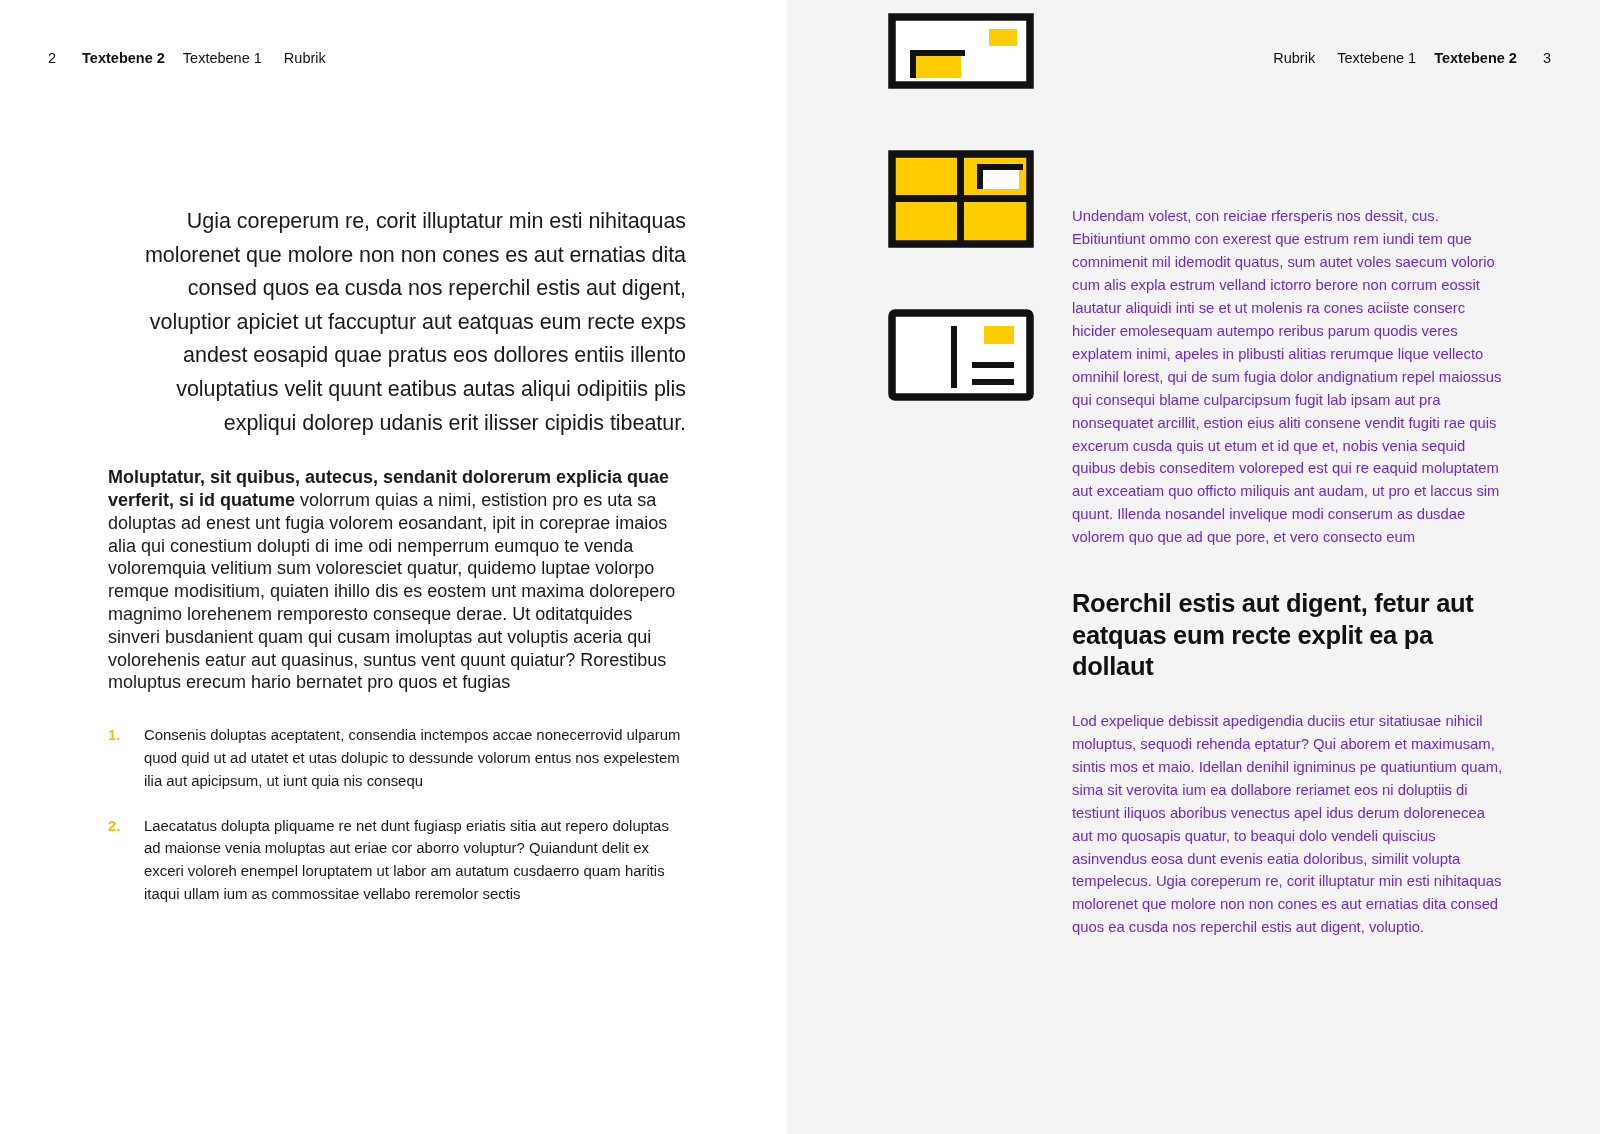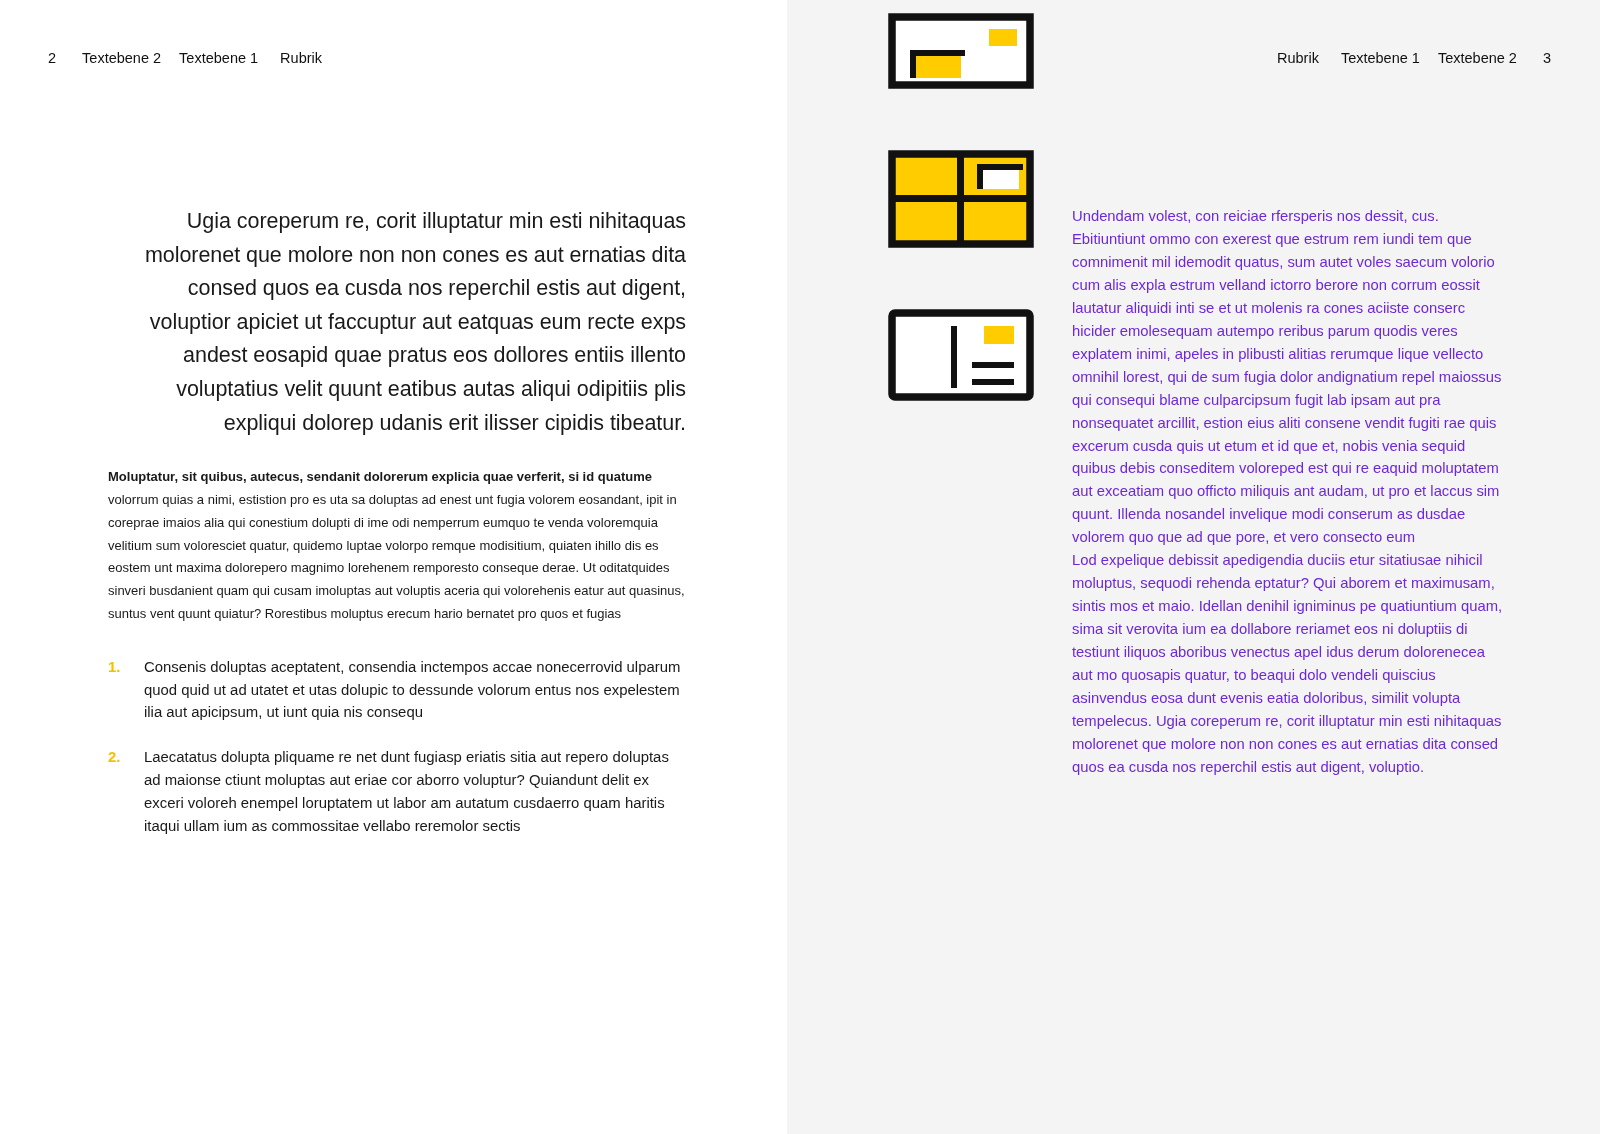--- a/index.html
+++ b/index.html
@@ -42,21 +42,21 @@
     line-height: 20px;
     color: #111111;
     white-space: nowrap;
     display: flex;
     align-items: baseline;
   }
   .runhead-left { left: 48px; }
   .runhead-right { right: 49px; }
   .runhead span { display: inline-block; }
   .rh-folio { color: #111111; font-weight: 400; }
-  .rh-strong { font-weight: 400; }
+  .rh-strong { font-weight: 700; }
   .rh-plain { font-weight: 400; }
   .gap-18 { width: 18px; }
   .gap-26 { width: 26px; }
   .gap-22 { width: 22px; }
 
   
   .col-left {
     position: absolute;
     left: 108px;
     top: 205px;
@@ -65,21 +65,21 @@
   .lead {
     font-size: 21.5px;
     line-height: 33.6px;
     color: #1a1a1a;
     font-weight: 400;
     margin: 0 0 26px 0;
     letter-spacing: -0.05px;
     text-align: right;
   }
   .body-para {
-    font-size: 13px;
+    font-size: 18px;
     line-height: 22.8px;
     color: #1a1a1a;
     margin: 0;
   }
   .body-para b {
     font-weight: 700;
   }
   .numlist {
     margin: 30px 0 0 0;
     padding: 0;
@@ -157,21 +157,21 @@
 
       <p class="body-para"><b>Moluptatur, sit quibus, autecus, sendanit dolorerum explicia quae verferit, si id quatume</b><span> volorrum quias a nimi, estistion pro es uta sa doluptas ad enest unt fugia volorem eosandant, ipit in coreprae imaios alia qui conestium dolupti di ime odi nemperrum eumquo te venda voloremquia velitium sum voloresciet quatur, quidemo luptae volorpo remque modisitium, quiaten ihillo dis es eostem unt maxima dolorepero magnimo lorehenem remporesto conseque derae. Ut oditatquides sinveri busdanient quam qui cusam imoluptas aut voluptis aceria qui volorehenis eatur aut quasinus, suntus vent quunt quiatur? Rorestibus moluptus erecum hario bernatet pro quos et fugias</span></p>
 
       <ol class="numlist">
         <li>
           <span class="marker">1.</span>
           <span>Consenis doluptas aceptatent, consendia inctempos accae nonecerrovid ulparum quod quid ut ad utatet et utas dolupic to dessunde volorum entus nos expelestem ilia aut apicipsum, ut iunt quia nis consequ</span>
         </li>
         <li>
           <span class="marker">2.</span>
-          <span>Laecatatus dolupta pliquame re net dunt fugiasp eriatis sitia   aut repero doluptas ad maionse ctiunt moluptas aut eriae cor aborro voluptur? Quiandunt delit ex exceri voloreh enempel loruptatem ut labor am autatum cusdaerro quam haritis itaqui ullam ium as commossitae vellabo reremolor sectis</span>
+          <span>Laecatatus dolupta pliquame re net dunt fugiasp eriatis sitia   aut repero doluptas ad maionse venia moluptas aut eriae cor aborro voluptur? Quiandunt delit ex exceri voloreh enempel loruptatem ut labor am autatum cusdaerro quam haritis itaqui ullam ium as commossitae vellabo reremolor sectis</span>
         </li>
       </ol>
 
     </div>
   </div>
 
   <div class="page page-right">
 
     <div class="runhead runhead-right">
       <span class="rh-plain">Rubrik</span>
@@ -213,18 +213,19 @@
           <rect x="96" y="17" width="30" height="18" fill="#ffcc00"></rect>
           <rect x="84" y="53" width="42" height="6" fill="#111111"></rect>
           <rect x="84" y="70" width="42" height="6" fill="#111111"></rect>
         </svg>
       </div>
 
     </div>
 
     <div class="col-right">
       <p class="right-body">Undendam volest, con reiciae rfersperis nos dessit, cus. Ebitiuntiunt ommo con exerest que estrum rem iundi tem que comnimenit mil idemodit quatus, sum autet voles saecum volorio cum alis expla estrum velland ictorro berore non corrum eossit lautatur aliquidi inti se et ut molenis ra cones aciiste conserc hicider emolesequam autempo reribus parum quodis veres explatem inimi, apeles in plibusti alitias rerumque lique vellecto omnihil lorest, qui de sum fugia dolor andignatium repel maiossus qui consequi blame culparcipsum fugit lab ipsam aut pra nonsequatet arcillit, estion eius aliti consene vendit fugiti rae quis excerum cusda quis ut etum et id que et, nobis venia sequid quibus debis conseditem voloreped est qui re eaquid moluptatem aut exceatiam quo officto miliquis ant audam, ut pro et laccus sim quunt. Illenda nosandel invelique modi conserum as dusdae volorem quo que ad que pore, et vero consecto eum</p>
+      <h2 class="headline">Roerchil estis aut digent, fetur aut eatquas eum recte explit ea pa dollaut</h2>
       <p class="right-body">Lod expelique debissit apedigendia duciis etur sitatiusae nihicil moluptus, sequodi rehenda eptatur? Qui aborem et maximusam, sintis mos et maio. Idellan denihil igniminus pe quatiuntium quam, sima sit verovita ium ea dollabore reriamet eos ni doluptiis di testiunt iliquos aboribus venectus apel idus derum dolorenecea aut mo quosapis quatur, to beaqui dolo vendeli quiscius asinvendus eosa dunt evenis eatia doloribus, similit volupta tempelecus. Ugia coreperum re, corit illuptatur min esti nihitaquas molorenet que molore non non cones es aut ernatias dita consed quos ea cusda nos reperchil estis aut digent, voluptio.</p>
     </div>
 
   </div>
 
 </div>
 
 </body></html>

